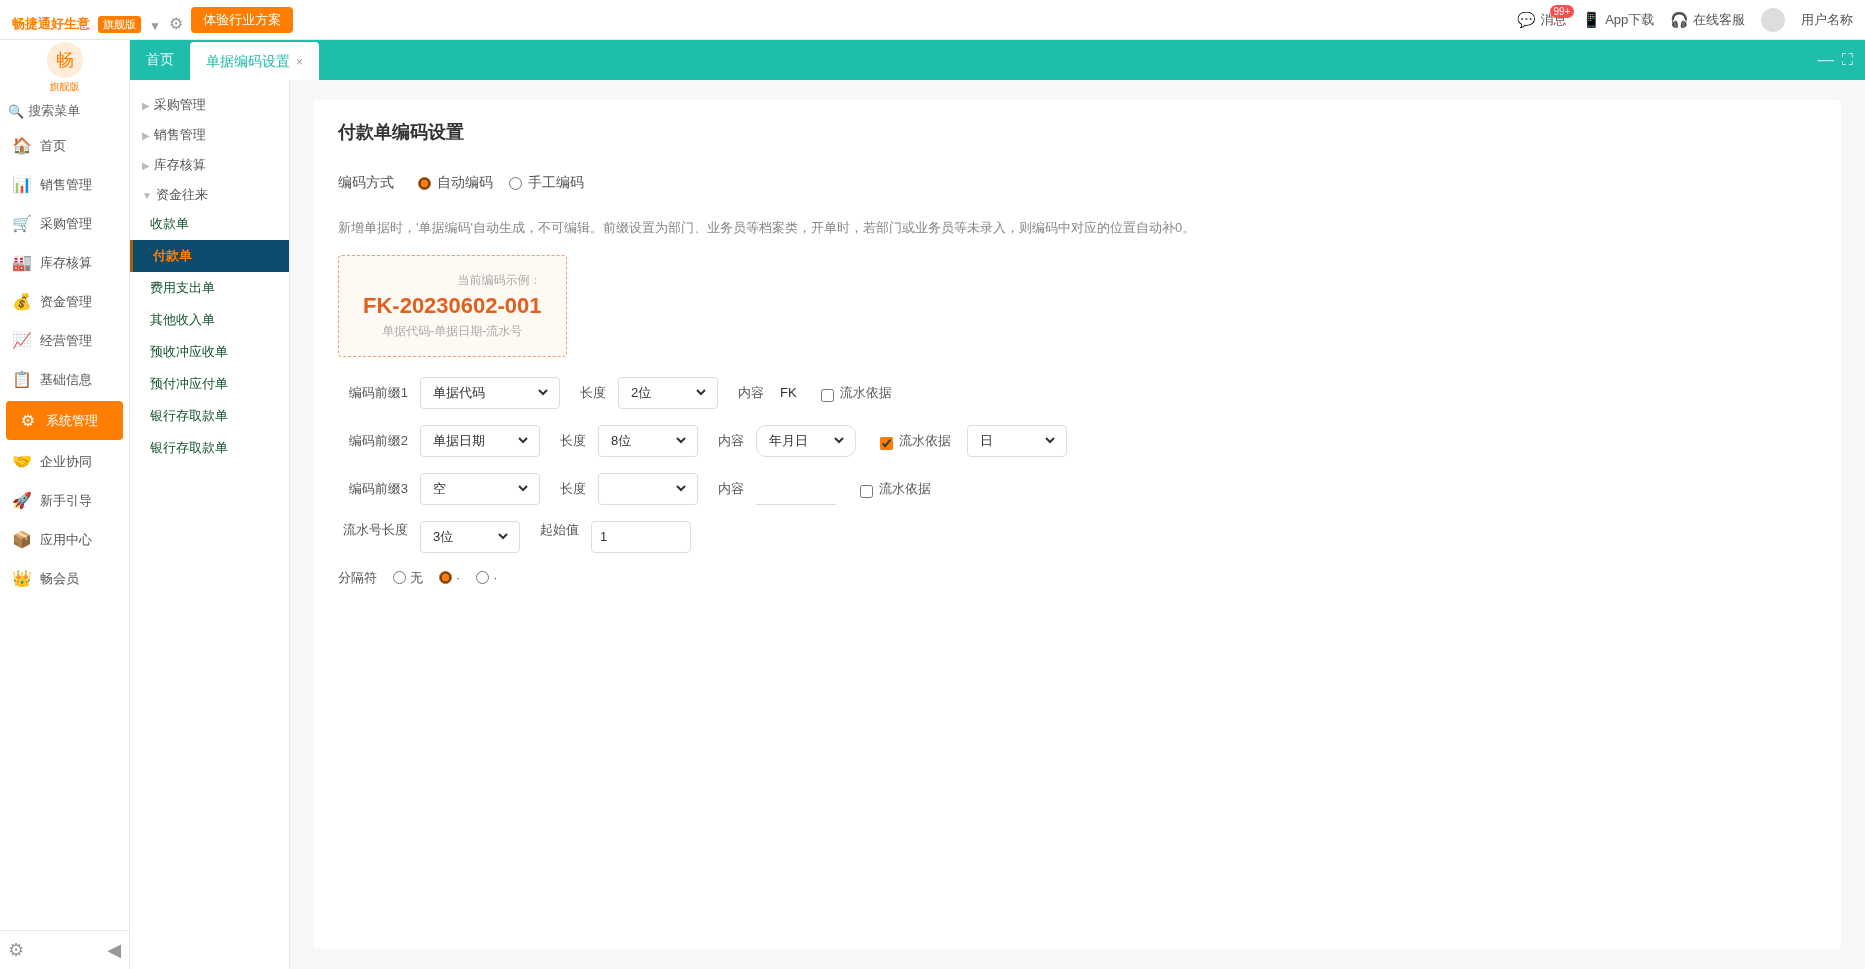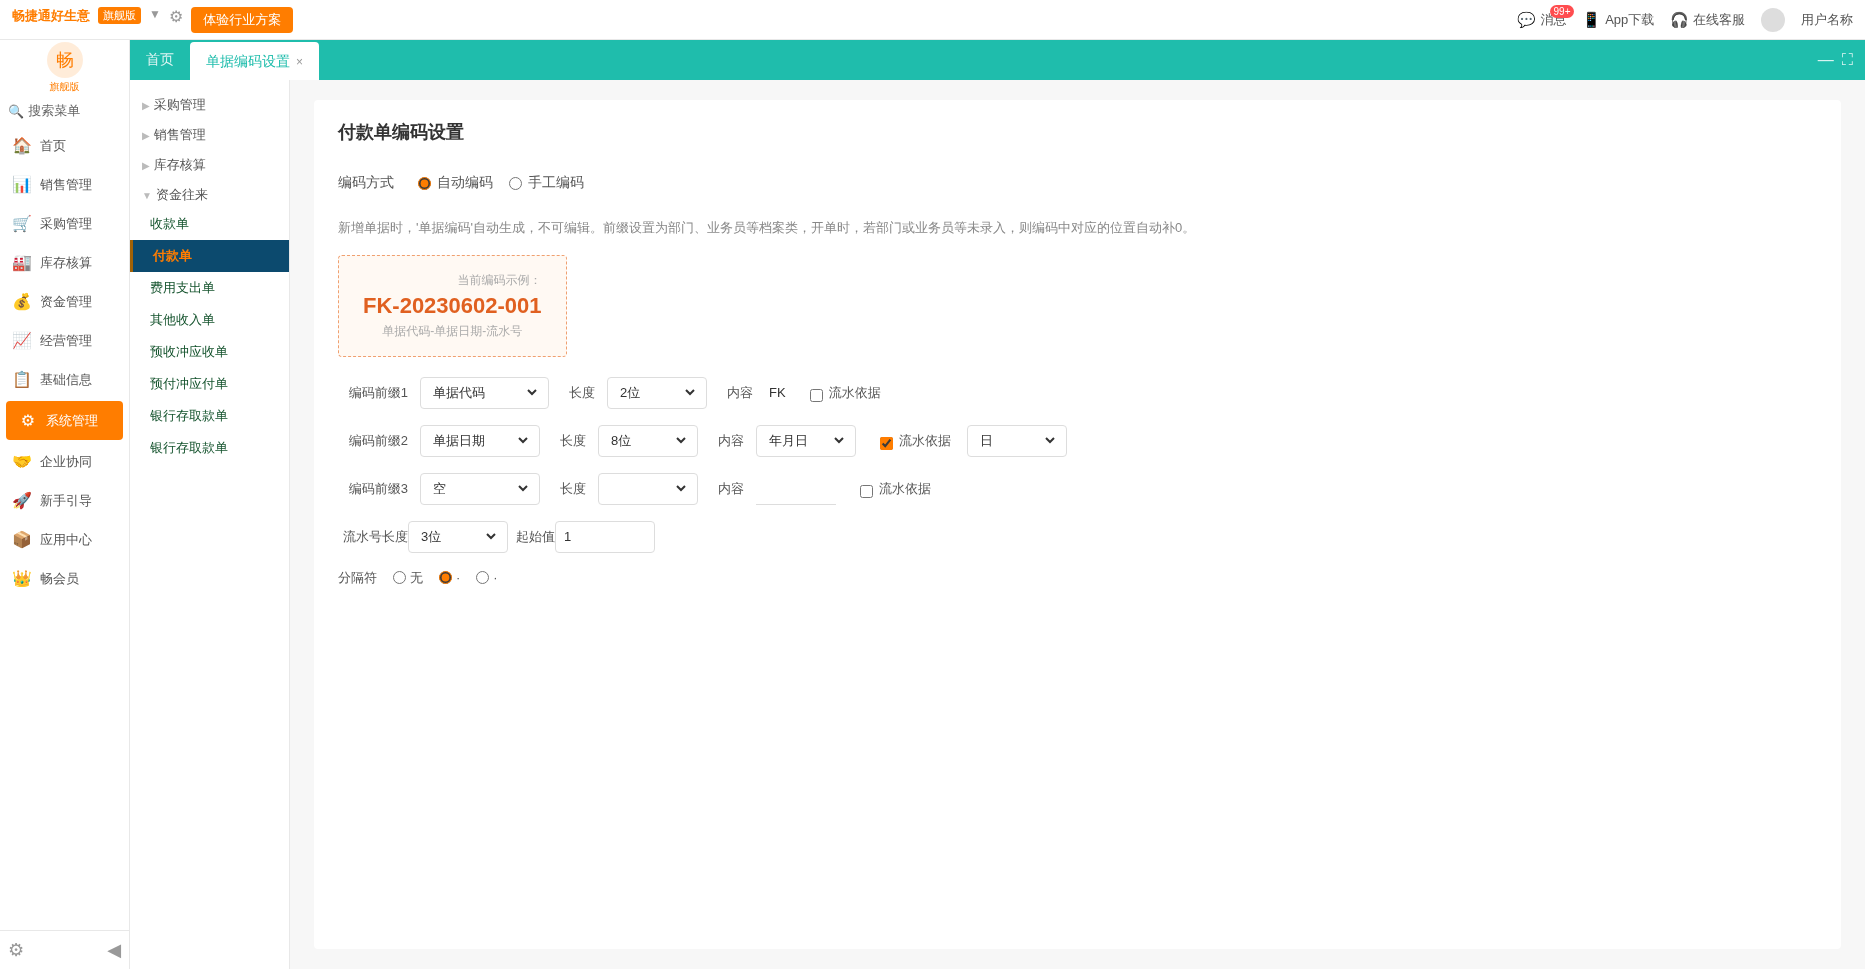--- a/index.html
+++ b/index.html
@@ -9,21 +9,21 @@
     .top-bar {
       height: 40px;
       background: #fff;
       border-bottom: 1px solid #e8e8e8;
       display: flex;
       align-items: center;
       justify-content: space-between;
       padding: 0 12px;
       z-index: 100;
     }
-    .top-bar-left { display: flex; align-items: flex-start; gap: 8px; }
+    .top-bar-left { display: flex; align-items: flex-end; gap: 8px; }
     .trial-btn {
       background: #ff7d00;
       color: #fff;
       border: none;
       border-radius: 4px;
       padding: 4px 12px;
       font-size: 13px;
       cursor: pointer;
     }
     .top-bar-right { display: flex; align-items: center; gap: 16px; font-size: 13px; color: #555; }
@@ -247,21 +247,21 @@
       font-size: 13px;
       color: #333;
       background: #fff;
       min-width: 80px;
     }
     .content-label { font-size: 13px; color: #555; margin-left: 8px; }
     .content-value { font-size: 13px; color: #333; margin-left: 4px; font-weight: 500; }
     .checkbox-item { display: flex; align-items: flex-end; gap: 6px; font-size: 13px; color: #555; margin-left: 12px; cursor: pointer; }
     .checkbox-item input[type=checkbox] { accent-color: #ff7d00; }
 
-    .serial-row { display: flex; align-items: center; margin-bottom: 16px; }
+    .serial-row { display: flex; align-items: flex-start; gap: 12px; margin-bottom: 16px; }
     .serial-label { font-size: 13px; color: #555; width: 70px; text-align: right; flex-shrink: 0; }
 
     .separator-row { display: flex; align-items: center; gap: 16px; margin-bottom: 16px; font-size: 13px; color: #555; }
     .sep-option { display: flex; align-items: center; gap: 4px; cursor: pointer; }
     .sep-option input[type=radio] { accent-color: #ff7d00; }
 
     
     .bottom-bar {
       height: 56px;
       background: #fff;
@@ -460,21 +460,21 @@
             <div style="font-size:12px;color:#aaa;text-align:right;margin-bottom:4px;">当前编码示例：</div>
             <div class="code-example">FK-20230602-001</div>
             <div class="code-desc">单据代码-单据日期-流水号</div>
           </div>
 
           
 
           
           <div class="field-row">
             <span class="field-label">编码前缀1</span>
-            <div class="select-box" style="width:129px;">
+            <div class="select-box" style="width:140px;">
               <select>
                 <option>单据代码</option>
               </select>
             </div>
             <span class="content-label">长度</span>
             <div class="select-box" style="width:80px;">
               <select>
                 <option>2位</option>
               </select>
             </div>
@@ -494,21 +494,21 @@
                 <option>单据日期</option>
               </select>
             </div>
             <span class="content-label">长度</span>
             <div class="select-box" style="width:80px;">
               <select>
                 <option>8位</option>
               </select>
             </div>
             <span class="content-label">内容</span>
-            <div class="select-box" style="width:90px;">
+            <div class="select-box" style="width:90px;border-radius:10px;">
               <select>
                 <option>年月日</option>
               </select>
             </div>
             <label class="checkbox-item">
               <input type="checkbox" checked="" style="accent-color: rgb(255, 125, 0);">
               <span>流水依据</span>
             </label>
             <div class="select-box" style="width:70px;margin-left:4px;">
               <select>

